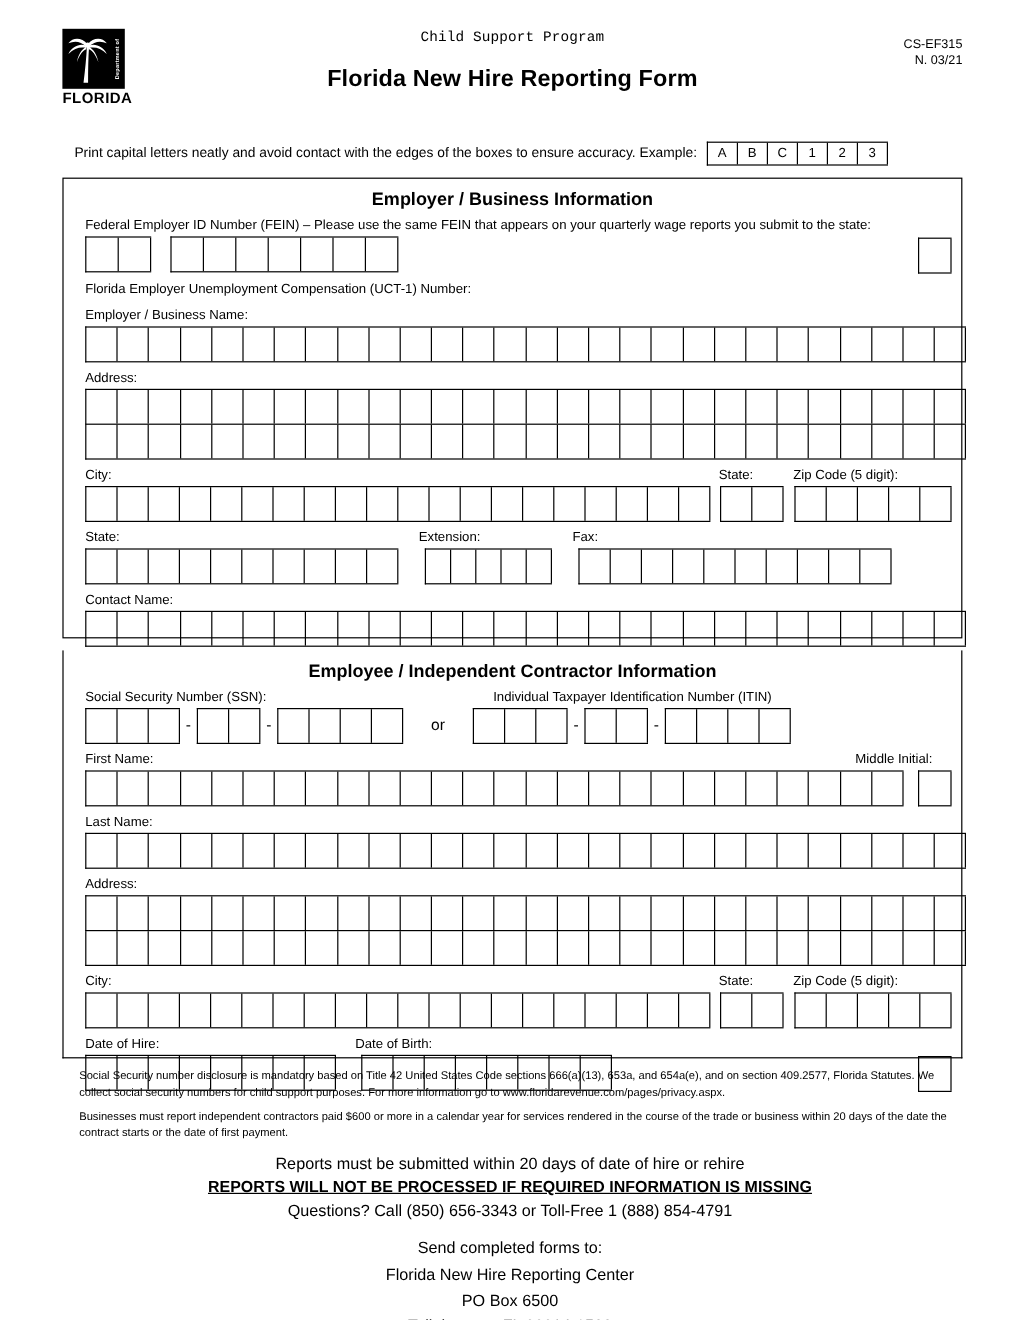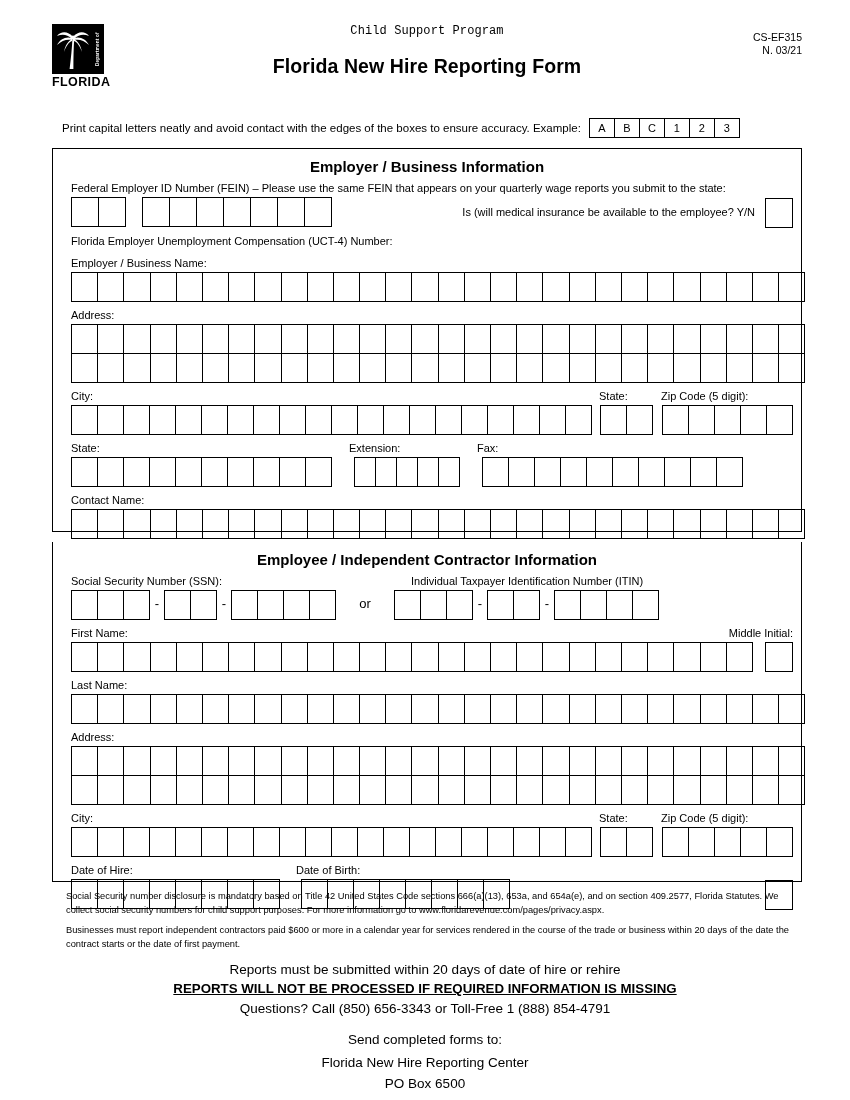--- a/index.html
+++ b/index.html
@@ -246,27 +246,26 @@
       <span class="bgrid h28" id="fein-suffix">
           <i style="width: 27px;"></i>
           <i style="width: 27px;"></i>
           <i style="width: 27px;"></i>
           <i style="width: 27px;"></i>
           <i style="width: 27px;"></i>
           <i style="width: 27px;"></i>
           <i style="width: 27px;"></i>
         </span>
       <span style="flex:1"></span>
-      <span class="right-q">Is (will medical insurance be available to the employee?  Y/N</span>
       <span class="bgrid h28" id="medical-box" style="margin-left:10px;margin-top:1px">
           <i style="width: 27px;"></i>
         </span>
     </div>
 
-    <div class="fld-label" style="margin-top:6px">Florida Employer Unemployment Compensation (UCT-4) Number:</div>
+    <div class="fld-label" style="margin-top:6px">Florida Employer Unemployment Compensation (UCT-1) Number:</div>
 
     <div class="fld-label" style="margin-top:8px">Employer / Business Name:</div>
     <div class="boxrow">
       <span class="bgrid h28" id="biz-name">
           <i style="width: 26.2px;"></i>
           <i style="width: 26.2px;"></i>
           <i style="width: 26.2px;"></i>
           <i style="width: 26.2px;"></i>
           <i style="width: 26.2px;"></i>
           <i style="width: 26.2px;"></i>
@@ -520,21 +519,21 @@
       <span class="bgrid h28" id="itin-c">
           <i style="width: 26px;"></i>
           <i style="width: 26px;"></i>
           <i style="width: 26px;"></i>
           <i style="width: 26px;"></i>
         </span>
     </div>
 
     <div class="lbl-row">
       <span class="fld-label" style="margin-top:6px;flex:1">First Name:</span>
-      <span class="fld-label" style="margin-top:6px;margin-left:0;margin-right:0">Middle Initial:</span>
+      <span class="fld-label" style="margin-top:6px;margin-left:0;margin-right:16px">Middle Initial:</span>
     </div>
     <div class="boxrow">
       <span class="bgrid h28" id="first-name">
           <i style="width: 26.2px;"></i>
           <i style="width: 26.2px;"></i>
           <i style="width: 26.2px;"></i>
           <i style="width: 26.2px;"></i>
           <i style="width: 26.2px;"></i>
           <i style="width: 26.2px;"></i>
           <i style="width: 26.2px;"></i>

